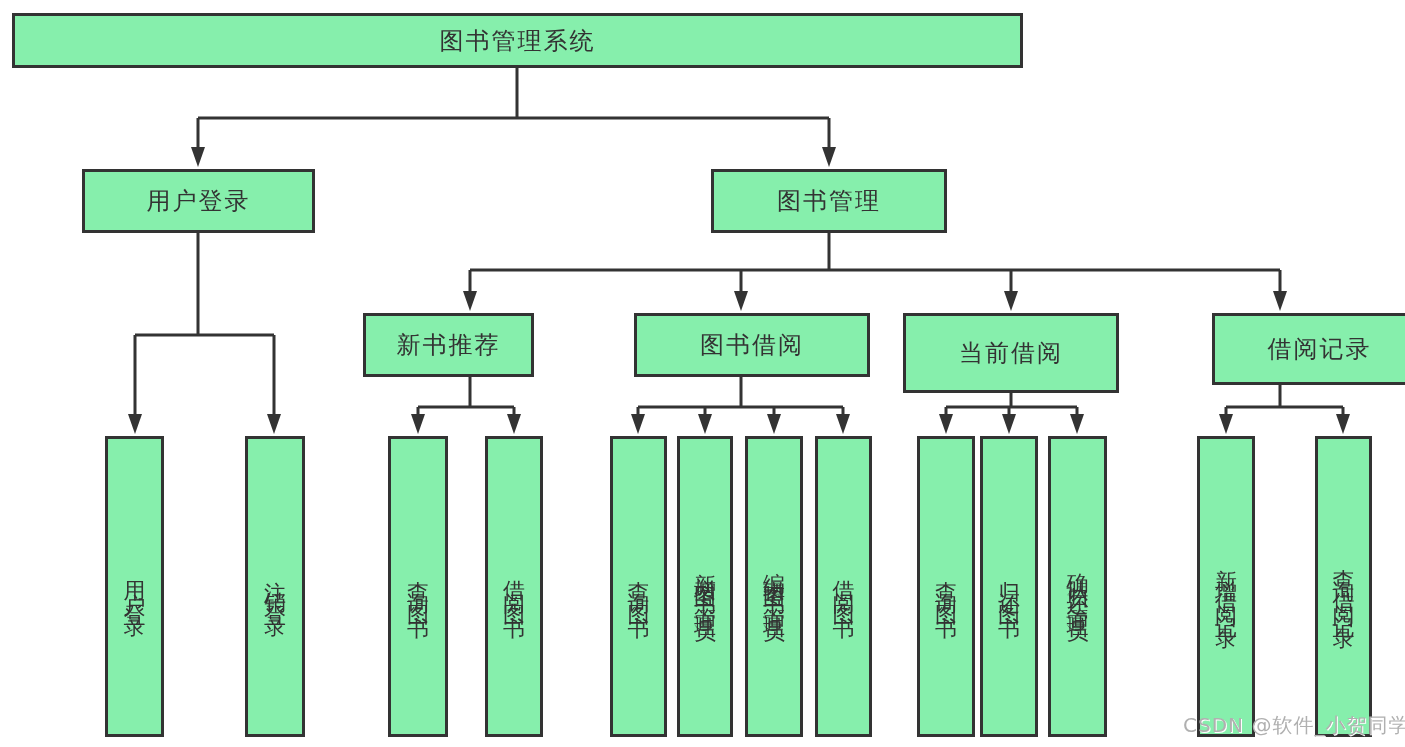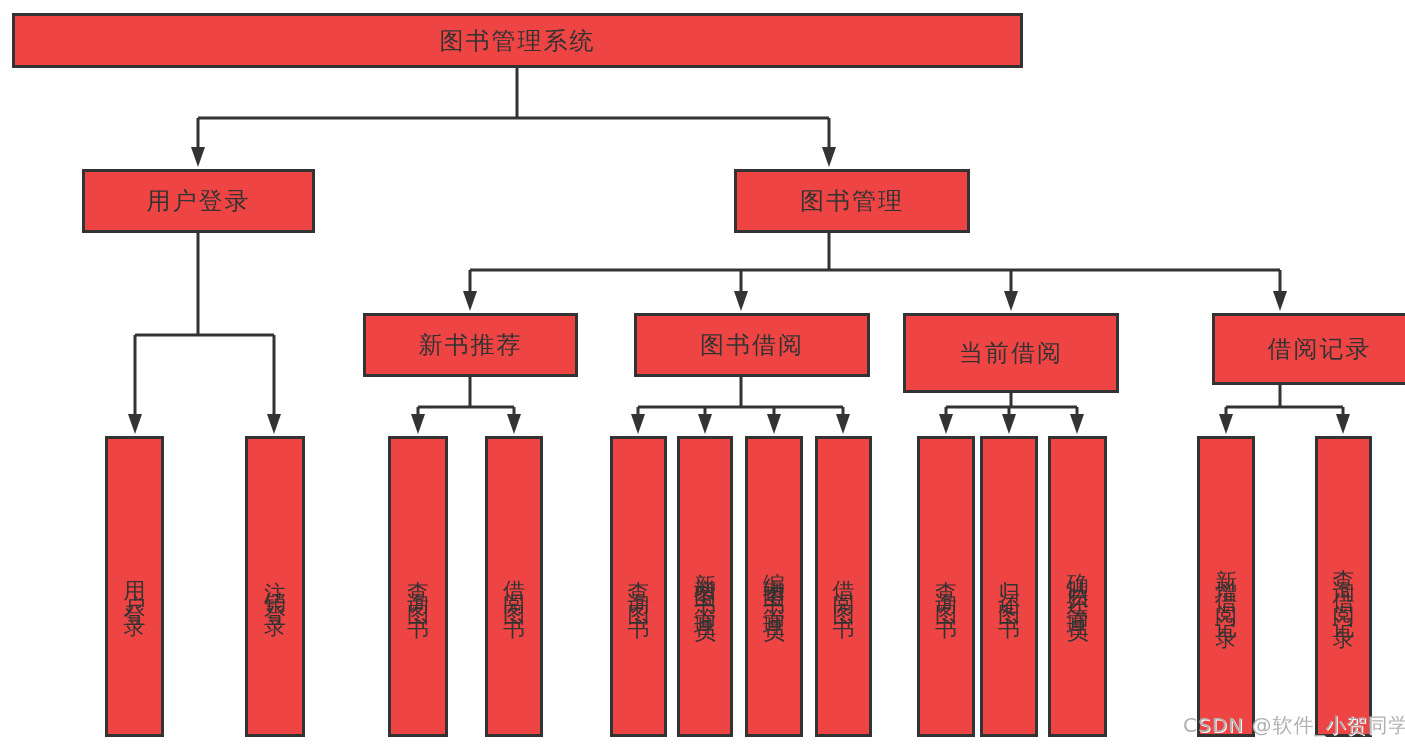--- a/index.html
+++ b/index.html
@@ -27,21 +27,21 @@
     stroke-width: 3;
     fill: none;
   }
   svg.connectors polygon {
     fill: #333333;
     stroke: none;
   }
   .node {
     position: absolute;
     box-sizing: border-box;
-    background: #ef4444;
+    background: #86efac;
     border: 3px solid #333333;
     display: flex;
     align-items: center;
     justify-content: center;
     z-index: 2;
   }
   .node .label {
     color: #333333;
     font-size: 24px;
     letter-spacing: 2px;
@@ -109,25 +109,25 @@
     <polygon points="1343,434 1336,414 1350,414"></polygon>
   </svg>
 
   <div class="node" style="left:12px;top:13px;width:1011px;height:55px">
     <span class="label">图书管理系统</span>
   </div>
 
   <div class="node" style="left:82px;top:169px;width:233px;height:64px">
     <span class="label">用户登录</span>
   </div>
-  <div class="node" style="left:734px;top:169px;width:236px;height:64px">
+  <div class="node" style="left:711px;top:169px;width:236px;height:64px">
     <span class="label">图书管理</span>
   </div>
 
-  <div class="node" style="left:363px;top:313px;width:215px;height:64px">
+  <div class="node" style="left:363px;top:313px;width:171px;height:64px">
     <span class="label">新书推荐</span>
   </div>
   <div class="node" style="left:634px;top:313px;width:236px;height:64px">
     <span class="label">图书借阅</span>
   </div>
   <div class="node" style="left:903px;top:313px;width:216px;height:80px">
     <span class="label">当前借阅</span>
   </div>
   <div class="node" style="left:1212px;top:313px;width:215px;height:72px">
     <span class="label">借阅记录</span>

